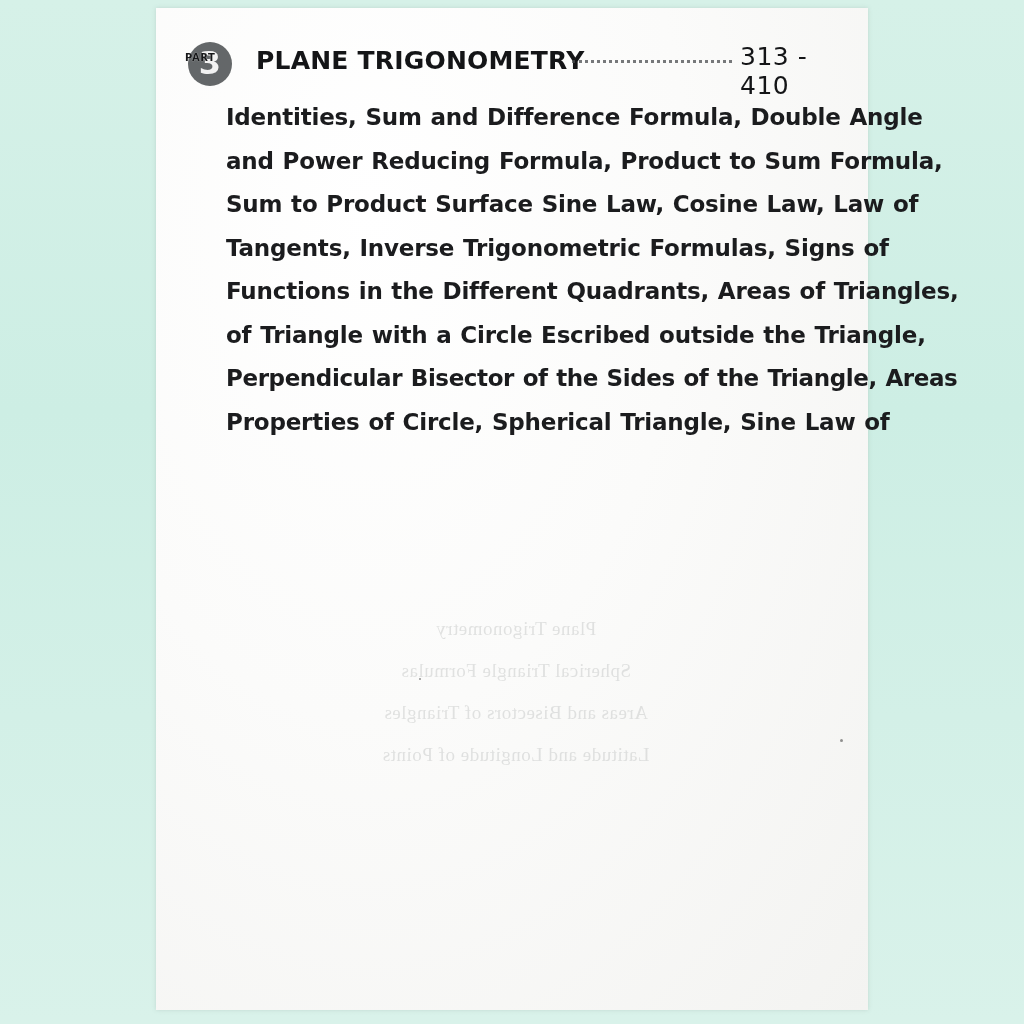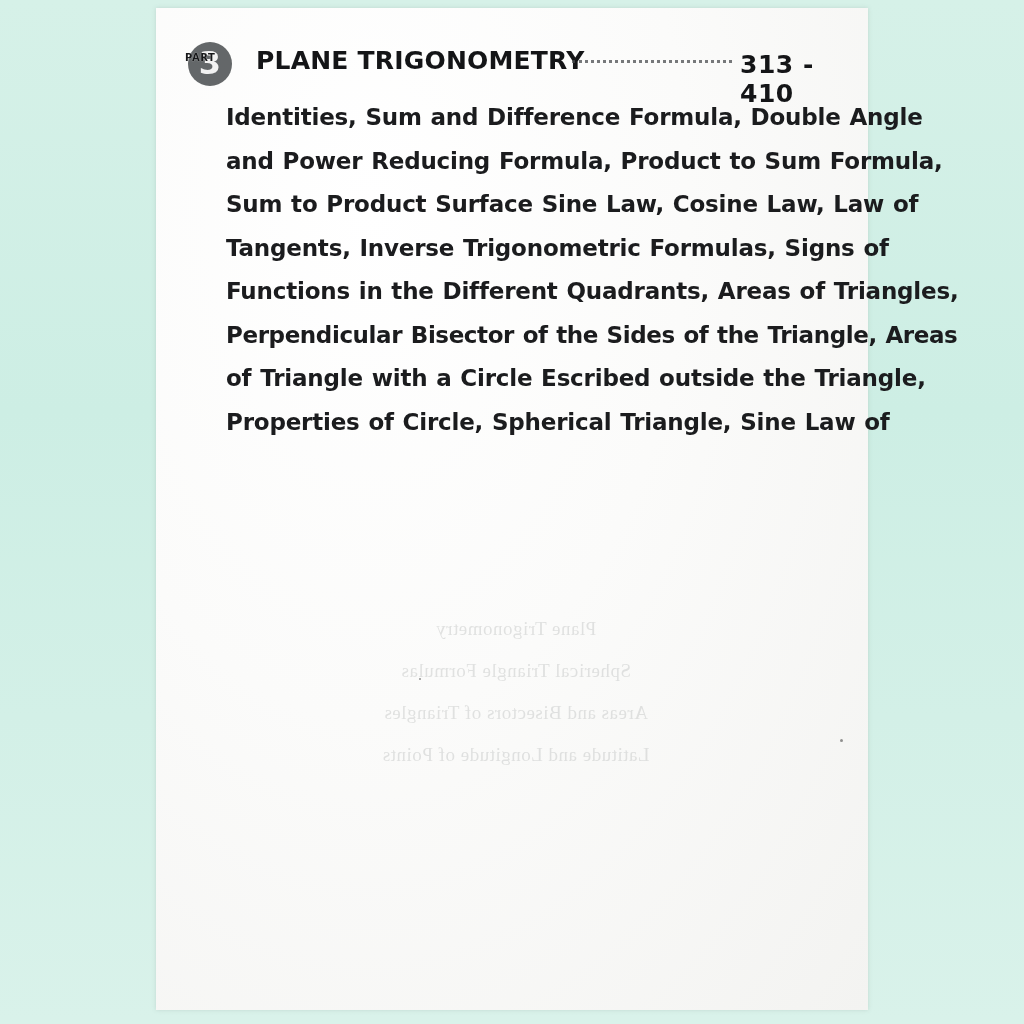--- a/index.html
+++ b/index.html
@@ -126,23 +126,23 @@
     position: absolute;
     left: 392px;
     top: 22px;
     width: 160px;
     border-bottom: 3px dotted #4a4d50;
     opacity: 0.75;
   }
   .page-range {
     position: absolute;
     left: 560px;
-    top: 12px;
-    font-family: "DejaVu Sans", sans-serif;
-    font-weight: bold;
+    top: 4px;
+    font-family: "DejaVu Sans", sans-serif;
+    font-weight: normal;
     font-size: 25px;
     letter-spacing: 0.5px;
     color: #141517;
   }
   
   .topics {
     position: absolute;
     left: 70px;
     top: 88px;
     width: 620px;
@@ -190,19 +190,19 @@
       <div class="dotleader"></div>
       <div class="page-range">313 - 410</div>
     </div>
 
     <div class="topics">
       <span class="ln">Identities,   Sum and Difference Formula,   Double Angle</span>
       <span class="ln">and Power Reducing Formula,    Product to Sum Formula,</span>
       <span class="ln">Sum to Product Surface   Sine Law,   Cosine Law,   Law of</span>
       <span class="ln">Tangents,   Inverse Trigonometric Formulas,   Signs of</span>
       <span class="ln">Functions in the Different Quadrants,   Areas of Triangles,</span>
+      <span class="ln">of Triangle with a Circle Escribed outside the Triangle,</span>
       <span class="ln tight">Perpendicular Bisector of the Sides of the Triangle,   Areas</span>
-      <span class="ln">of Triangle with a Circle Escribed outside the Triangle,</span>
       <span class="ln">Properties of Circle,   Spherical Triangle,   Sine Law of</span>
     </div>
 
   </div>
 </div>
 
 </body></html>

